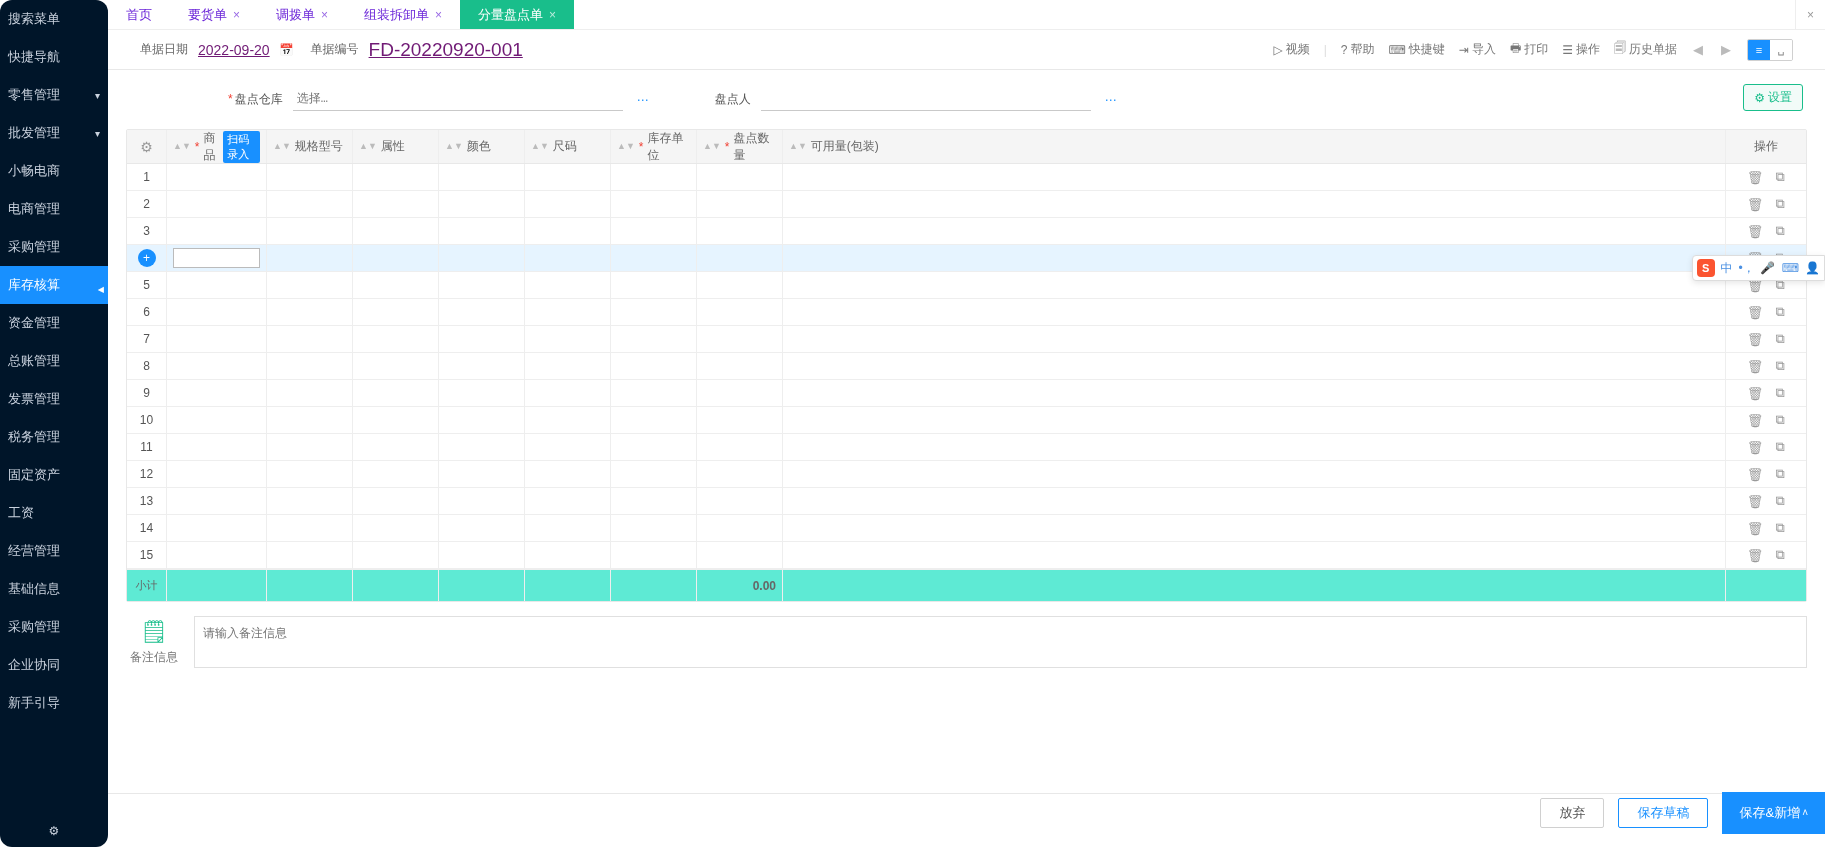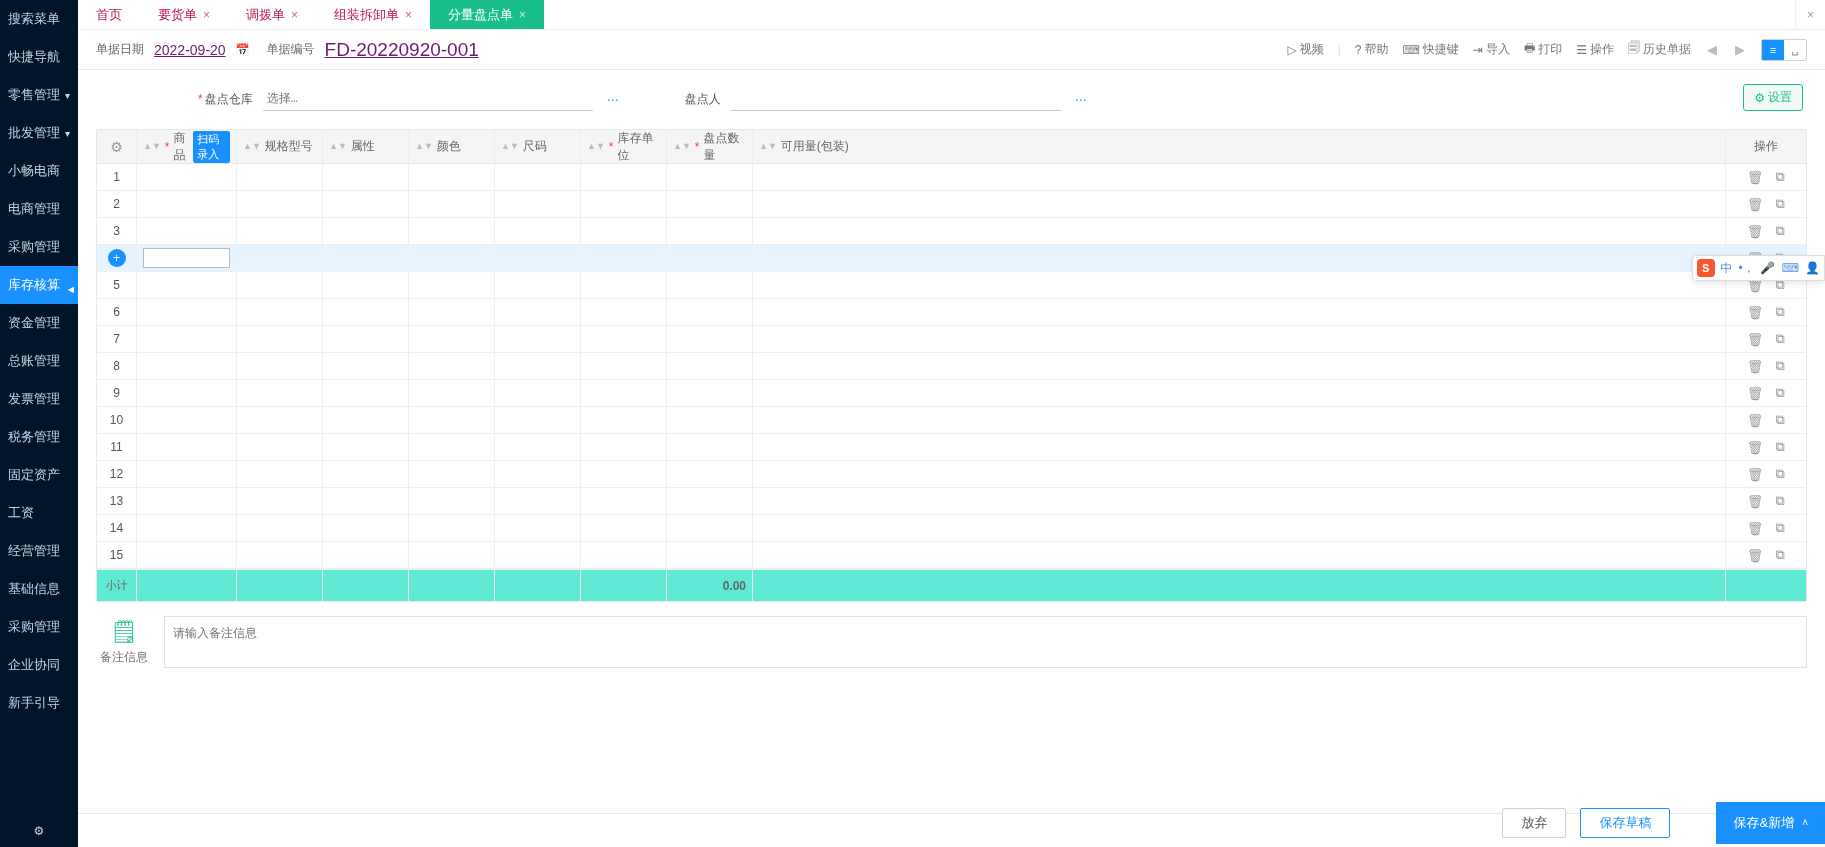--- a/index.html
+++ b/index.html
@@ -1,38 +1,38 @@
 <!DOCTYPE html>
 <html><head>
 <meta charset="utf-8">
 <style>
 * { margin: 0; padding: 0; box-sizing: border-box; }
 body { font-family: "Microsoft YaHei", Arial, sans-serif; font-size: 12px; color: #333; background: #fff; overflow: hidden; }
 .app { display: flex; height: 847px; width: 100%; }
 
 
-.sidebar { width: 78px; background: #001529; color: #c9d2de; display: flex; flex-direction: column; overflow-y: auto; }
+.sidebar { width: 108px; background: #001529; color: #c9d2de; display: flex; flex-direction: column; overflow-y: auto; border-radius: 12px; }
 .sidebar-item { height: 38px; display: flex; align-items: center; padding: 0 8px; cursor: pointer; font-size: 13px; position: relative; }
 .sidebar-item.active { background: #1890ff; color: #fff; }
 .sidebar-item .caret { margin-left: auto; font-size: 10px; }
 .sidebar-item.active .caret-left::after { content: "◀"; font-size: 8px; color: #fff; position: absolute; right: 4px; }
 .sidebar-footer { margin-top: auto; height: 32px; display: flex; align-items: center; justify-content: center; color: #c9d2de; cursor: pointer; }
 
 
 .main { flex: 1; display: flex; flex-direction: column; background: #fff; position: relative; }
 
 
 .tabs { height: 30px; display: flex; align-items: stretch; border-bottom: 1px solid #eee; background: #fff; }
-.tab { padding: 0 18px; display: flex; align-items: center; gap: 6px; cursor: pointer; font-size: 13px; color: #be185d; }
+.tab { padding: 0 18px; display: flex; align-items: center; gap: 6px; cursor: pointer; font-size: 13px; color: #6d28d9; }
 .tab.active { background: #19be8b; color: #fff; }
 .tab-close { font-size: 12px; cursor: pointer; opacity: .7; }
 .tabs-close-all { margin-left: auto; width: 30px; display: flex; align-items: center; justify-content: center; cursor: pointer; border-left: 1px solid #eee; color: #999; }
 
 
-.top-bar { height: 40px; display: flex; align-items: center; padding: 0 18px; border-bottom: 1px solid #e8e8e8; font-size: 12px; color: #666; gap: 10px; }
+.top-bar { height: 40px; display: flex; align-items: center; padding: 0 32px; border-bottom: 1px solid #e8e8e8; font-size: 12px; color: #666; gap: 10px; }
 .top-bar .label { color: #666; }
 .top-bar .value { color: #701a75; text-decoration: underline; }
 .top-bar .cal-icon { color: #1890ff; cursor: pointer; }
 .top-actions { margin-left: auto; display: flex; align-items: center; gap: 14px; color: #777; }
 .top-actions .act { display: flex; align-items: center; gap: 3px; cursor: pointer; }
 .top-actions .sep { color: #ddd; }
 .nav-arrow { color: #bbb; cursor: pointer; padding: 0 2px; font-size: 13px; }
 .view-toggle { display: inline-flex; border: 1px solid #d0d0d0; border-radius: 2px; overflow: hidden; }
 .view-toggle span { width: 22px; height: 20px; display: flex; align-items: center; justify-content: center; font-size: 11px; cursor: pointer; background: #fff; color: #888; }
 .view-toggle span.active { background: #1890ff; color: #fff; }
@@ -79,24 +79,24 @@
 .grid-foot { height: 32px; background: #5eead4; border-top: 1px solid #eee; }
 .grid-foot .cell { color: #666; }
 
 
 .remarks { display: flex; align-items: stretch; padding: 14px 18px 10px 18px; gap: 12px; }
 .remarks-label { width: 56px; display: flex; flex-direction: column; align-items: center; justify-content: center; color: #777; gap: 4px; }
 .remarks-label .doc-icon { font-size: 22px; color: #19be8b; }
 .remarks textarea { flex: 1; border: 1px solid #e0e0e0; resize: none; padding: 8px; font-size: 12px; font-family: inherit; height: 52px; outline: none; color: #333; }
 
 
-.footer { height: 34px; border-top: 1px solid #e8e8e8; display: flex; align-items: center; justify-content: flex-end; padding: 0 0 16px 14px; gap: 14px; background: #fff; }
+.footer { height: 54px; border-top: 1px solid #e8e8e8; display: flex; align-items: center; justify-content: flex-end; padding: 0 0 16px 14px; gap: 14px; background: #fff; }
 .btn { height: 30px; padding: 0 18px; border: 1px solid #d0d0d0; background: #fff; color: #555; border-radius: 2px; cursor: pointer; font-size: 13px; display: inline-flex; align-items: center; }
 .btn.outline-blue { border-color: #1890ff; color: #1890ff; text-align: center; }
-.btn.primary { background: #1890ff; border-color: #1890ff; color: #fff; height: 42px; border-radius: 0; gap: 8px; padding: 0 16px; margin-left: 32px; }
+.btn.primary { background: #1890ff; border-color: #1890ff; color: #fff; height: 42px; border-radius: 0; gap: 2px; padding: 0 16px; }
 
 
 .ime-bar { position: absolute; right: 0; top: 255px; display: flex; align-items: center; background: #fff; border: 1px solid #ddd; border-radius: 4px 0 0 4px; box-shadow: 0 2px 6px rgba(0,0,0,.1); height: 26px; padding: 0 4px; gap: 6px; }
 .ime-bar .ime-logo { width: 18px; height: 18px; background: #fb5430; color: #fff; border-radius: 4px; display: flex; align-items: center; justify-content: center; font-size: 11px; font-weight: bold; }
 .ime-bar .ime-item { color: #4a90e2; font-size: 12px; cursor: pointer; }
 </style>
 </head>
 <body>
 
 <div class="app">

